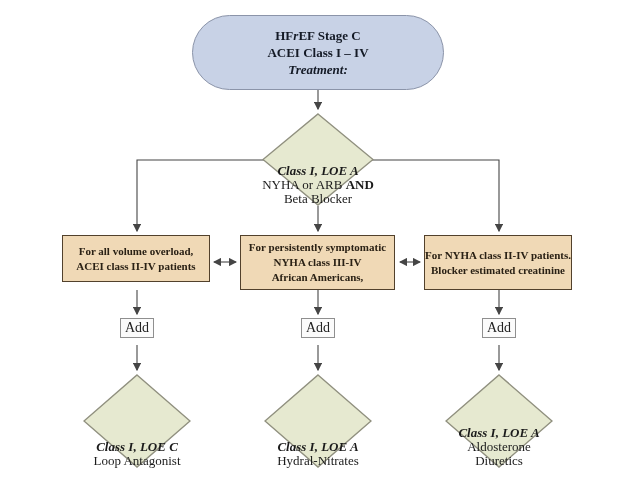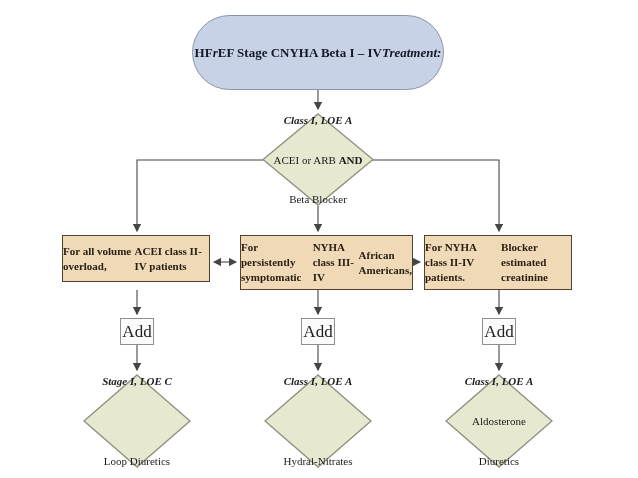--- a/index.html
+++ b/index.html
@@ -2,50 +2,50 @@
 <html><head>
 <meta charset="utf-8">
 <style>
   html,body{margin:0;padding:0;background:#ffffff;}
   .canvas{
     position:relative;width:638px;height:478px;background:#ffffff;
     font-family:"Liberation Serif", serif;color:#1b1b1b;overflow:hidden;
   }
   .connectors{position:absolute;left:0;top:0;width:638px;height:478px;}
   .node{
-    position:absolute;display:flex;flex-direction:row;
-    align-items:center;justify-content:center;text-align:left;
+    position:absolute;display:flex;flex-direction:column;
+    align-items:center;justify-content:center;text-align:right;
     box-sizing:border-box;
   }
   .stadium{
     left:192px;top:15px;width:252px;height:75px;
     background:#c8d2e6;border:1.5px solid #8b94a9;border-radius:38px;
     font-size:13px;line-height:17px;font-weight:bold;color:#141a26;
   }
   .stadium .it{font-style:italic;}
   .box{
     background:#f0d9b6;border:1.2px solid #52412c;
     font-weight:bold;font-size:11px;line-height:15px;color:#2a2115;
   }
   .box-left{left:62px;top:235px;width:148px;height:47px;}
-  .box-middle{left:240px;top:235px;width:173px;height:55px;}
+  .box-middle{left:240px;top:235px;width:155px;height:55px;}
   .box-right{left:424px;top:235px;width:148px;height:55px;}
   .addbox{
     background:#fbfbfb;border:1px solid #8f8f8f;
-    width:34px;height:27px;font-size:17px;color:#222222;
+    width:34px;height:20px;font-size:14px;color:#222222;
   }
   .add-left{left:120px;top:318px;}
   .add-middle{left:301px;top:318px;}
   .add-right{left:482px;top:318px;}
   .diamond-wrap{position:absolute;}
   .diamond-wrap svg{position:absolute;left:0;top:0;}
   .diamond-text{
     position:absolute;left:0;top:0;right:0;bottom:0;
-    display:flex;flex-direction:column;align-items:center;justify-content:space-between;
-    text-align:center;font-size:11px;line-height:14px;white-space:nowrap;
+    display:flex;flex-direction:column;align-items:center;justify-content:flex-end;
+    text-align:center;font-size:13px;line-height:14px;white-space:nowrap;
   }
   .d-top{left:262px;top:113px;width:112px;height:93px;}
   .d-bl{left:83px;top:374px;width:108px;height:94px;}
   .d-bm{left:264px;top:374px;width:108px;height:94px;}
   .d-br{left:445px;top:374px;width:108px;height:94px;}
   .loe{font-weight:bold;font-style:italic;}
   .and{font-weight:bold;}
 </style>
 </head>
 <body>
@@ -73,32 +73,32 @@
       <path d="M137 345 L137 370" marker-end="url(#arrow)"></path>
       <path d="M318 345 L318 370" marker-end="url(#arrow)"></path>
       <path d="M499 345 L499 370" marker-end="url(#arrow)"></path>
     </g>
   </svg>
 
   <div class="node stadium">
     <div>
       <span>HF</span><span class="it">r</span><span>EF Stage C</span>
     </div>
-    <div>NYHA Beta I – IV</div>
+    <div>ACEI Class I – IV</div>
     <div class="it">Treatment:</div>
   </div>
 
   <div class="diamond-wrap d-top">
     <svg width="112" height="93" viewBox="0 0 112 93">
       <polygon points="56,1 111,46.5 56,92 1,46.5" fill="#e6e9d0" stroke="#90907f" stroke-width="1.4"></polygon>
     </svg>
     <div class="diamond-text">
       <div class="loe">Class I, LOE A</div>
       <div>
-        <span>ACEI or ARB </span><span class="and">AND</span>
+        <span>NYHA or ARB </span><span class="and">AND</span>
       </div>
       <div>Beta Blocker</div>
     </div>
   </div>
 
   <div class="node box box-left">
     <div>For all volume overload,</div>
     <div>ACEI class II-IV patients</div>
   </div>
 
@@ -121,22 +121,22 @@
   </div>
   <div class="node addbox add-right">
     <div>Add</div>
   </div>
 
   <div class="diamond-wrap d-bl">
     <svg width="108" height="94" viewBox="0 0 108 94">
       <polygon points="54,1 107,47 54,93 1,47" fill="#e6e9d0" stroke="#90907f" stroke-width="1.4"></polygon>
     </svg>
     <div class="diamond-text">
-      <div class="loe">Stage I, LOE C</div>
-      <div>Loop Diuretics</div>
+      <div class="loe">Class I, LOE C</div>
+      <div>Loop Antagonist</div>
     </div>
   </div>
 
   <div class="diamond-wrap d-bm">
     <svg width="108" height="94" viewBox="0 0 108 94">
       <polygon points="54,1 107,47 54,93 1,47" fill="#e6e9d0" stroke="#90907f" stroke-width="1.4"></polygon>
     </svg>
     <div class="diamond-text">
       <div class="loe">Class I, LOE A</div>
       <div>Hydral-Nitrates</div>

